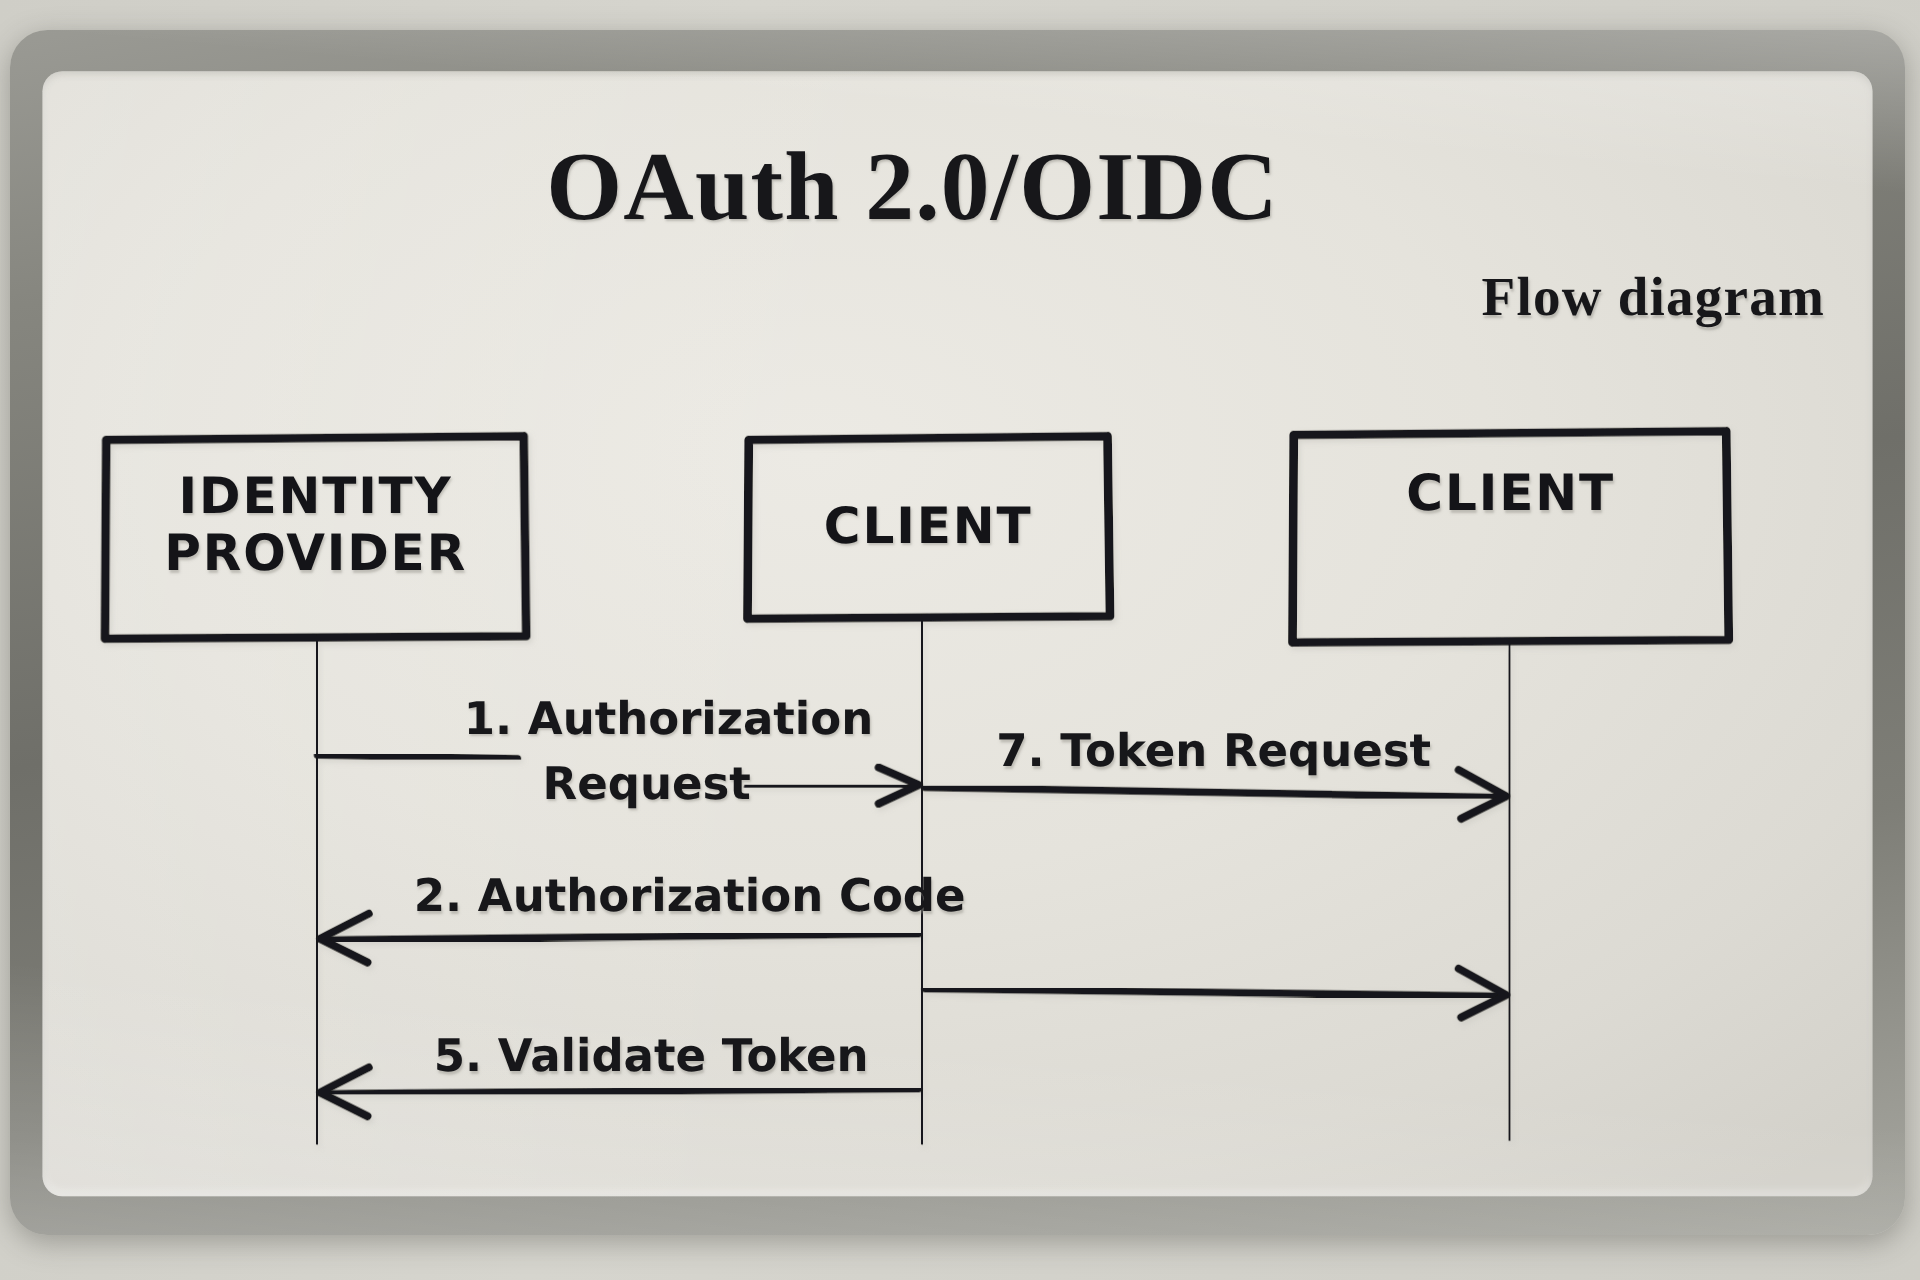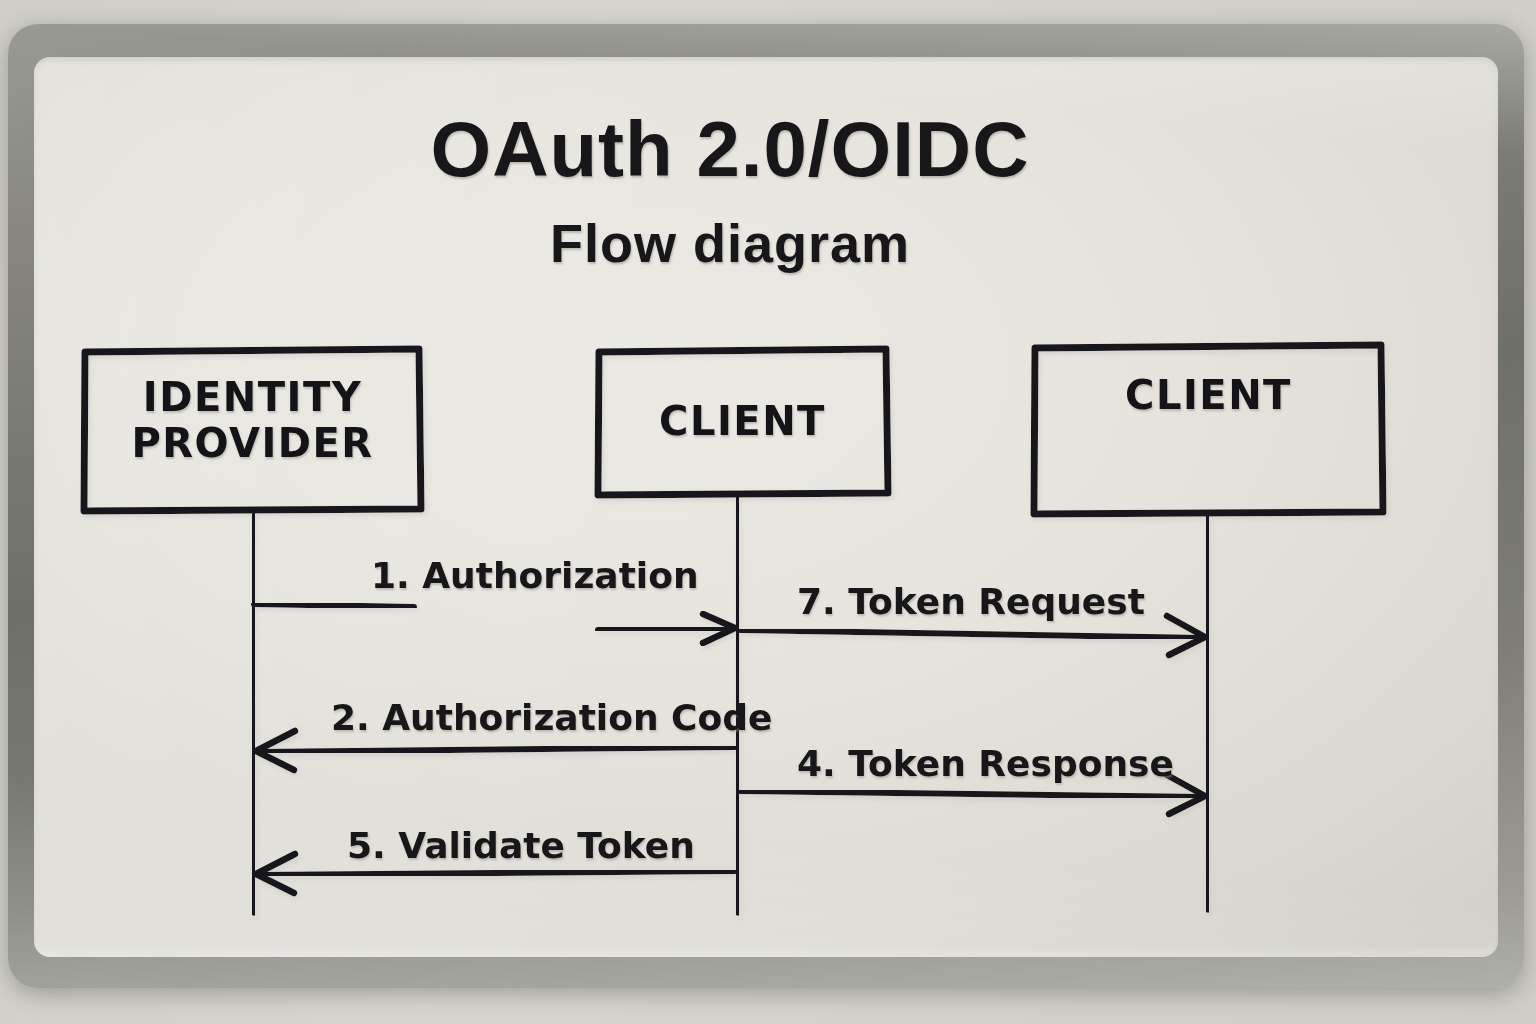--- a/index.html
+++ b/index.html
@@ -67,35 +67,35 @@
     height: 1024px;
     pointer-events: none;
   }
 
   
   .hw {
     position: absolute;
     color: #17171a;
     white-space: nowrap;
     text-shadow: 1px 2px 2px rgba(150,148,140,0.55);
-    font-family: Liberation Sans, sans-serif;
+    font-family: Liberation Serif, serif;
   }
   #title-line1 {
     left: 0; top: 104px;
     width: 1460px;
     text-align: center;
     font-size: 78px;
     font-weight: 700;
     letter-spacing: 1px;
   }
   #title-line2 {
     left: 0; top: 212px;
     width: 1460px;
-    text-align: center;
-    font-size: 54px;
+    text-align: right;
+    font-size: 44px;
     font-weight: 700;
     letter-spacing: 1px;
   }
 
   .actor-label {
     position: absolute;
     text-align: center;
     color: #141418;
     font-weight: 700;
     font-size: 40px;
@@ -198,22 +198,22 @@
   <div class="actor-label" style="left:70px; top:374px; width:365px;">
     <div>IDENTITY</div>
     <div>PROVIDER</div>
   </div>
 
   <div class="actor-label" style="left:1036px; top:372px; width:345px;">
     <div>CLIENT</div>
   </div>
 
   <div class="msg-label" style="left:371px; top:552px;">1. Authorization</div>
+  <div class="msg-label" style="left:434px; top:604px;">Request</div>
 
   <div class="msg-label" style="left:797px; top:578px;">7. Token Request</div>
 
   <div class="msg-label" style="left:300px; top:694px;margin-left:31px;">2. Authorization Code</div>
 
-  <div class="msg-label" style="left:797px; top:740px;">4. Token Response</div>
 
   <div class="msg-label" style="left:347px; top:822px;text-align:center;">5. Validate Token</div>
 
 </div>
 
 </body></html>

